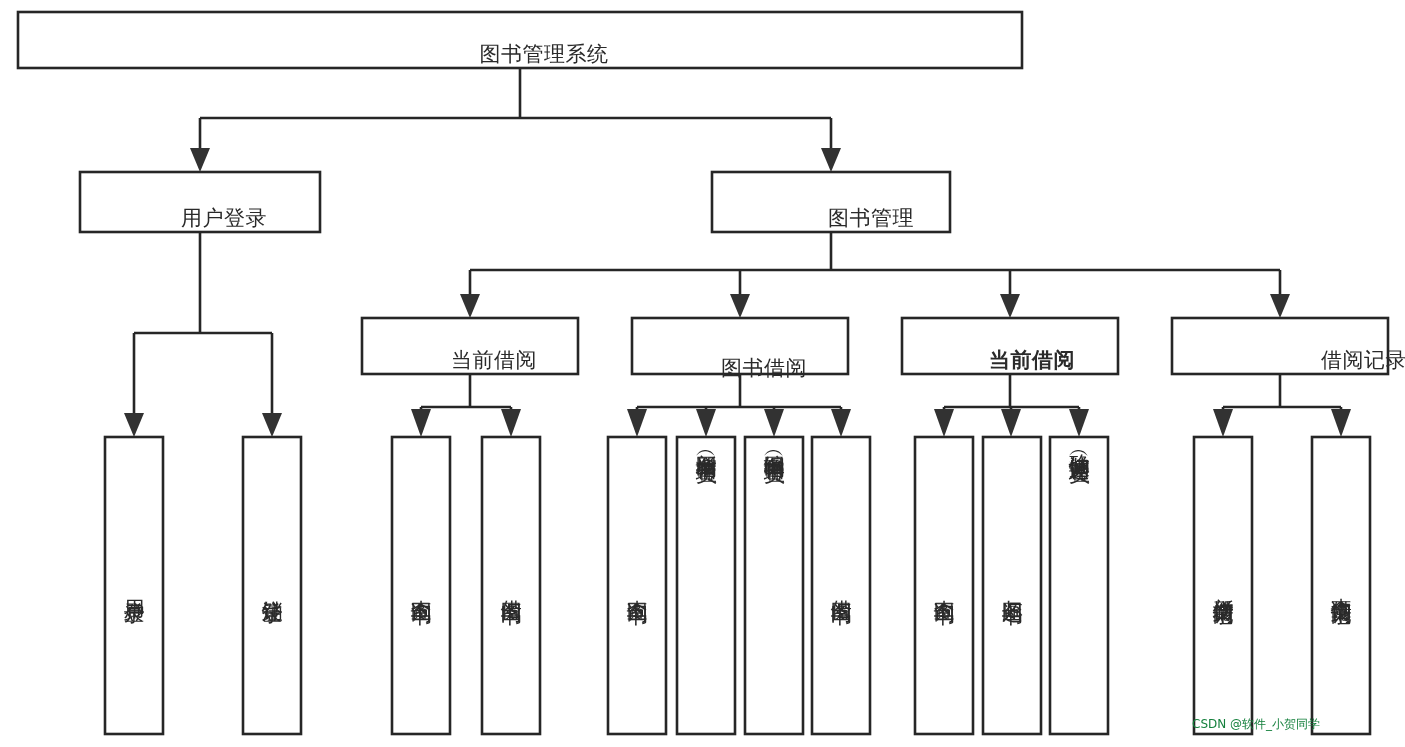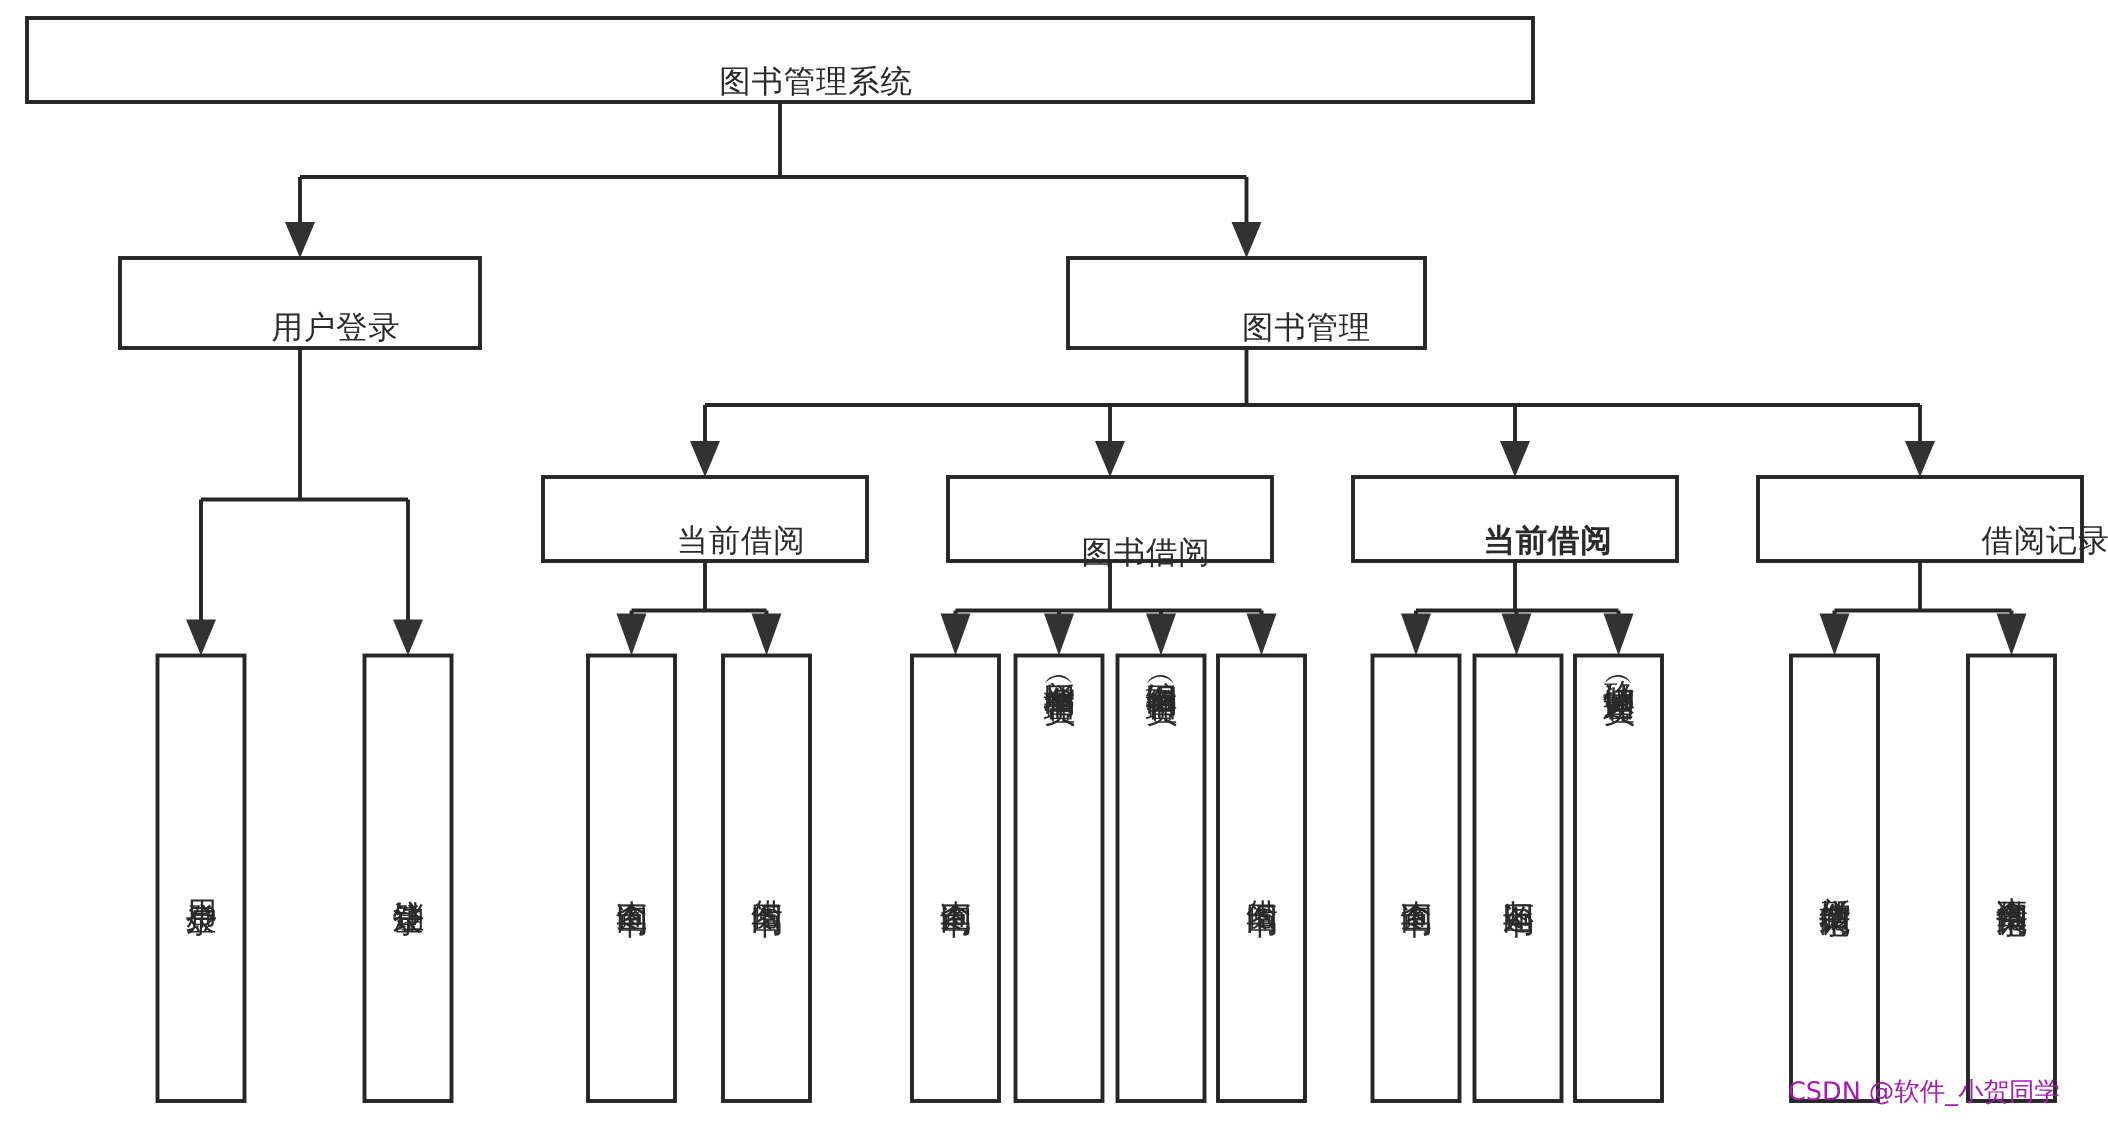--- a/index.html
+++ b/index.html
@@ -73,22 +73,22 @@
     font-size: 21px;
     color: #2a2a2a;
     letter-spacing: 0.5px;
     white-space: nowrap;
   }
   #watermark {
     position: absolute;
     left: 1192px;
     top: 716px;
     font-family: "DejaVu Sans", "Liberation Sans", sans-serif;
-    font-size: 17px;
-    color: #a21caf;
+    font-size: 12px;
+    color: #15803d;
     white-space: nowrap;
     pointer-events: none;
   }
 </style>
 </head>
 <body>
 
 <div id="diagram-root">
 
   <svg id="flowchart" viewBox="0 0 1405 747">

